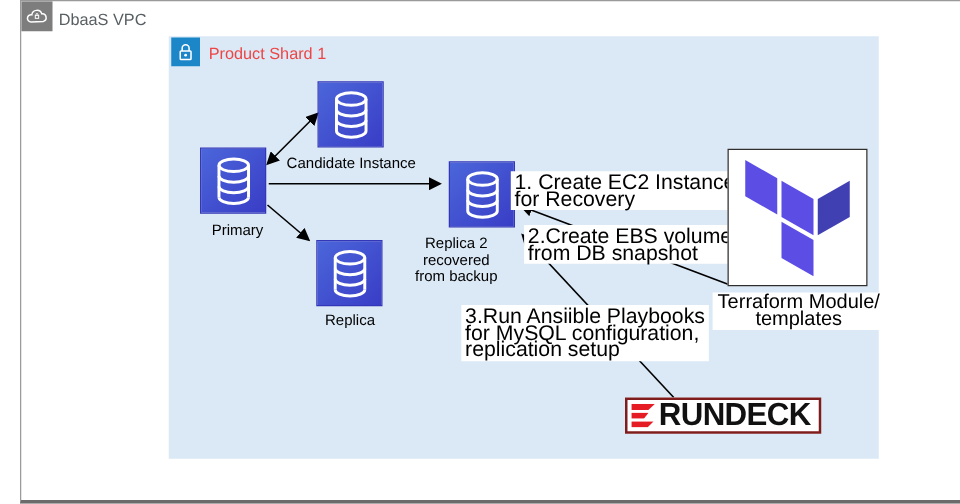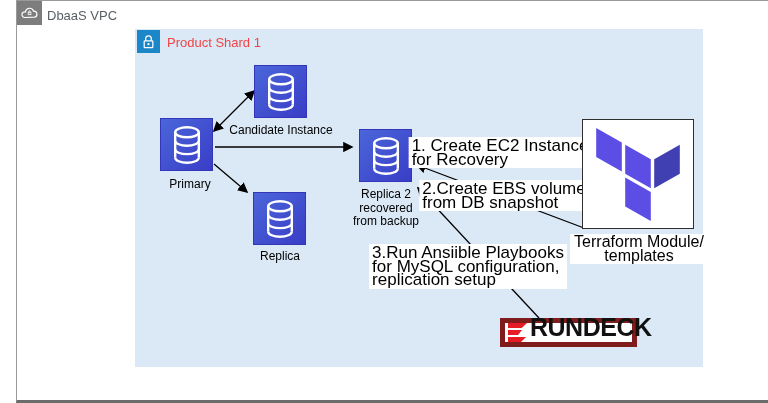--- a/index.html
+++ b/index.html
@@ -17,35 +17,35 @@
   .shard-title{position:absolute;left:150px;top:34px;font-size:13px;color:#ef4444;z-index:2;}
   
   .db-icon{position:absolute;width:53px;height:53px;border:1px solid #3336b8;box-sizing:border-box;
     background:linear-gradient(135deg,#4b66da 0%,#393dc6 100%);
     display:flex;align-items:center;justify-content:center;z-index:2;}
   .node-label{position:absolute;transform:translateX(-50%);text-align:center;font-size:12px;
     line-height:13.5px;color:#000;white-space:pre-line;z-index:2;}
   #icon-candidate{left:237px;top:64px;}  #lbl-candidate{left:264px;top:123px;}
   #icon-primary{left:143px;top:117px;}   #lbl-primary{left:173px;top:177px;}
   #icon-replica{left:236px;top:191px;}   #lbl-replica{left:263px;top:249px;}
-  #icon-replica2{left:342px;top:128px;}  #lbl-replica2{left:369px;top:187px;}
+  #icon-replica2{left:342px;top:128px;}  #lbl-replica2{left:348px;top:187px;}
   
   .annotation{position:absolute;transform:translateX(-50%);font-size:17px;
     line-height:13.5px;color:#000;background:#fff;padding:2px 3px;white-space:pre-line;z-index:2;}
   #ann1{left:483px;top:136px;}
   #ann2{left:487px;top:179px;}
   #ann3{left:451px;top:243px;}
   
   .tf-box{position:absolute;left:565px;top:118px;width:112px;height:110px;background:#fff;
     border:1px solid #2e2e2e;box-sizing:border-box;display:flex;align-items:center;justify-content:center;z-index:2;}
   .tf-label{position:absolute;left:622px;top:233px;transform:translateX(-50%);text-align:center;
     font-size:16px;line-height:14px;color:#000;background:#fff;padding:1px 4px;white-space:pre-line;z-index:2;}
   
-  .rundeck{position:absolute;left:483px;top:317px;width:137px;height:29px;background:#fff;
-    border:5px solid #7f1d1d;box-sizing:border-box;display:flex;align-items:flex-end;padding-left:3px;z-index:2;}
+  .rundeck{position:absolute;left:483px;top:317px;width:157px;height:29px;background:#fff;
+    border:2px solid #7f1d1d;box-sizing:border-box;display:flex;align-items:center;padding-left:3px;z-index:2;}
   .rd-icon{display:flex;flex-direction:column;gap:2px;margin-right:3px;}
   .rd-bar{height:5px;background:#e51c23;clip-path:polygon(0 0,100% 0,72% 100%,0 100%);}
   .rd-bar.b1{width:19px;} .rd-bar.b2{width:14px;} .rd-bar.b3{width:18px;}
   .rd-text{font-size:25px;font-weight:bold;color:#111;letter-spacing:-0.5px;transform:scaleY(1.02);}
   
   .edges{position:absolute;left:0;top:0;z-index:1;}
   .edges line{stroke:#000;stroke-width:1.3;}
 </style>
 </head>
 <body>

